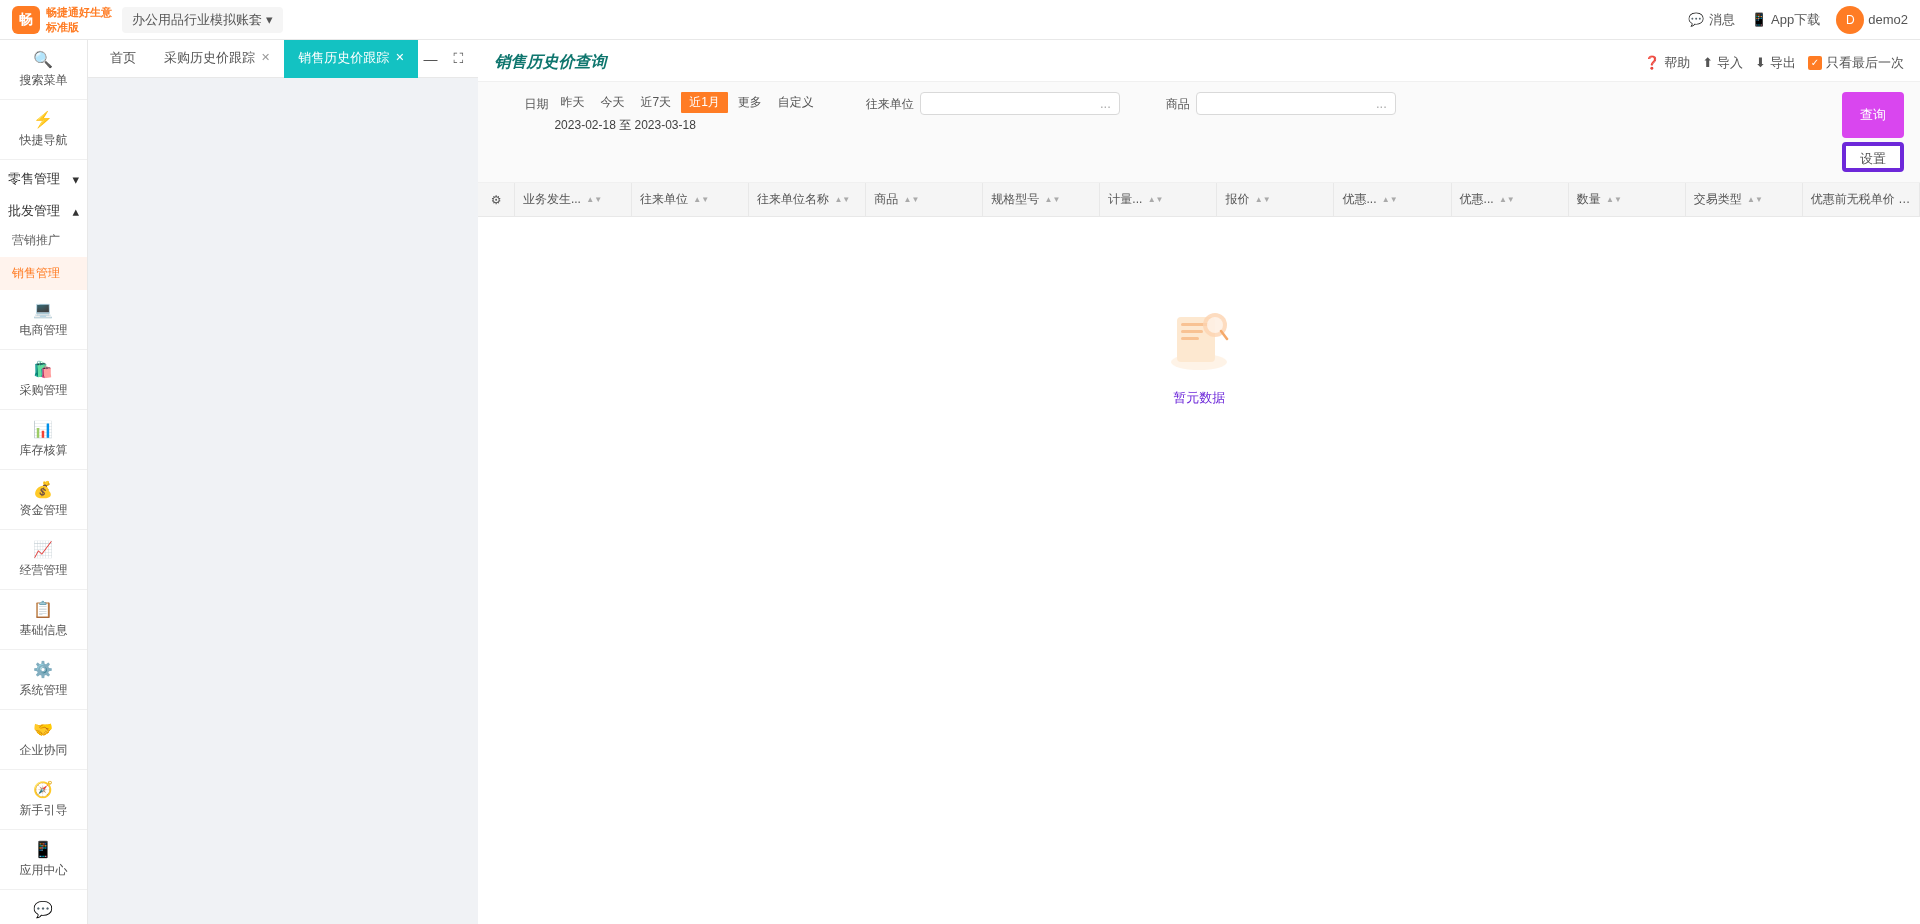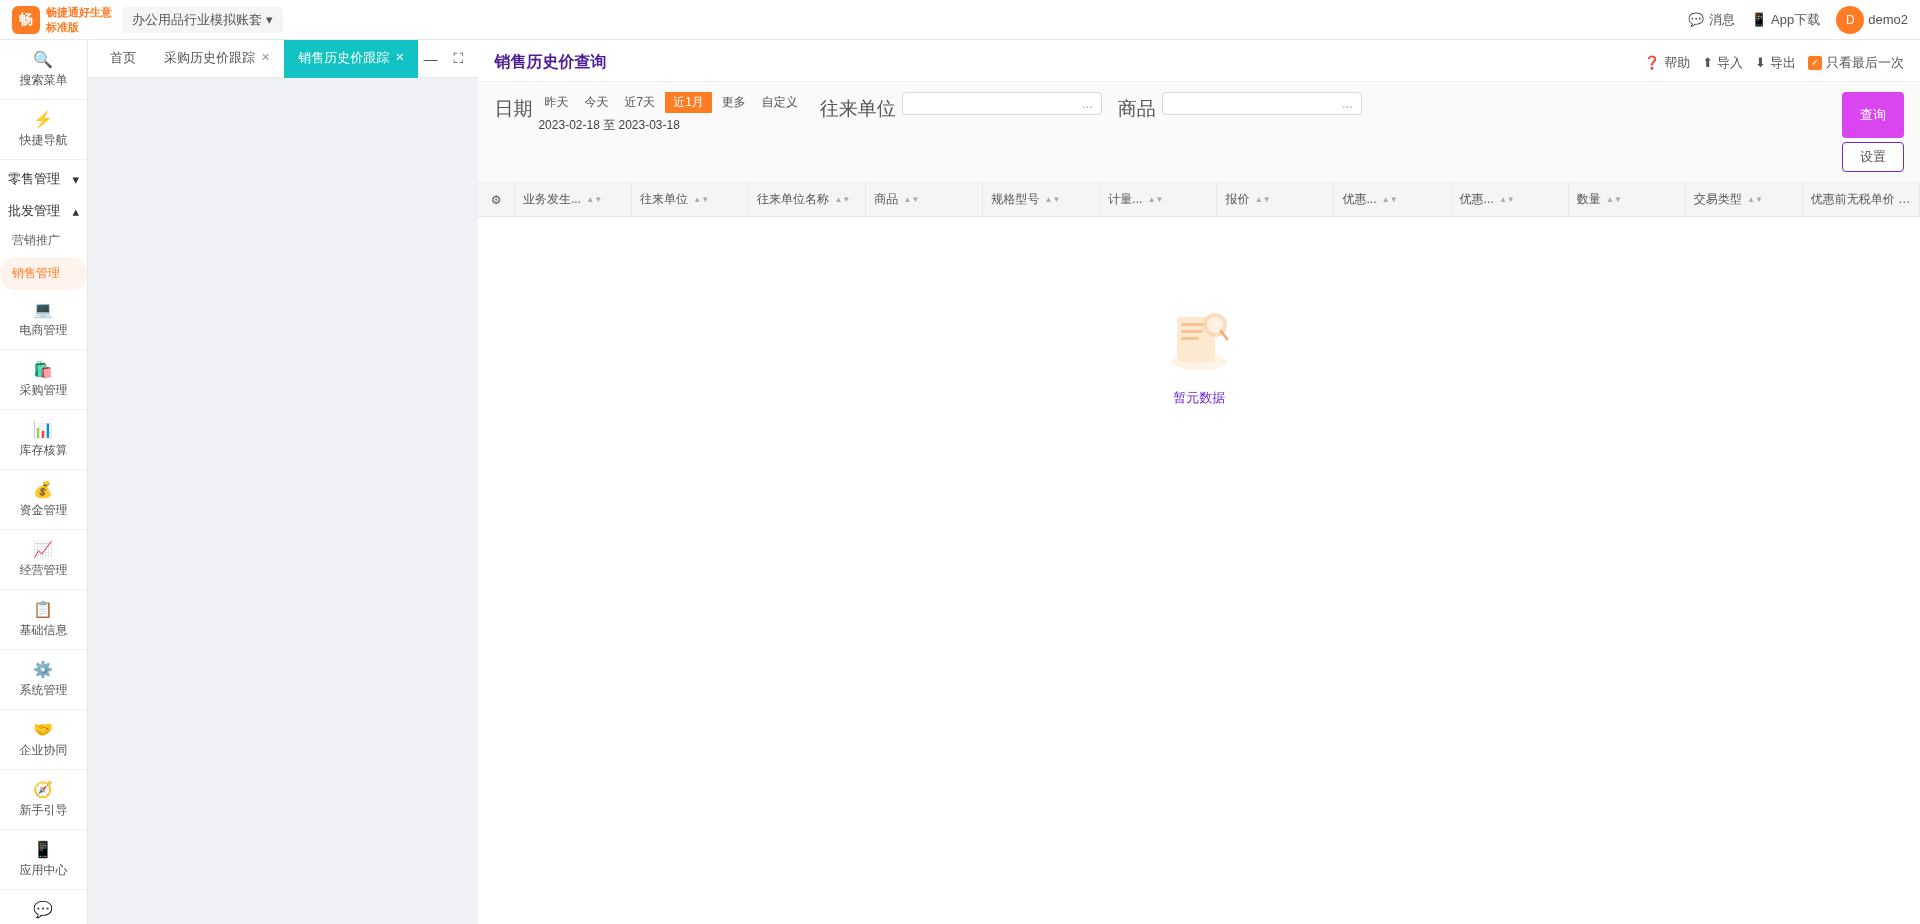--- a/index.html
+++ b/index.html
@@ -123,21 +123,21 @@
     }
     .sidebar-sub-item {
       padding: 8px 12px;
       font-size: 12px;
       color: #666;
       cursor: pointer;
       display: flex;
       align-items: center;
       gap: 4px;
     }
-    .sidebar-sub-item.active { color: #ff7c24; background: #fff3ed; border-radius: 15px; }
+    .sidebar-sub-item.active { color: #ff7c24; background: #fff3ed; }
 
     
     .content-area {
       flex: 1;
       display: flex;
       flex-direction: row;
       overflow: hidden;
     }
 
     
@@ -203,21 +203,22 @@
     .page-header {
       padding: 12px 16px 8px;
       border-bottom: 1px solid #f0f0f0;
       display: flex;
       align-items: center;
       justify-content: space-between;
     }
     .page-title {
       font-size: 16px;
       font-weight: bold;
-      color: #4c1d95;
+      color: #0f766e;
+      font-style: italic;
     }
     .page-header-actions {
       display: flex;
       align-items: center;
       gap: 12px;
     }
     .header-action-btn {
       display: flex;
       align-items: center;
       gap: 4px;
@@ -253,24 +254,25 @@
       gap: 16px;
       background: #fafafa;
       border-bottom: 1px solid #f0f0f0;
     }
     .filter-group {
       display: flex;
       align-items: flex-start;
       gap: 6px;
     }
     .filter-label {
-      font-size: 19px;
+      font-size: 12px;
       color: #555;
       white-space: nowrap;
       padding-top: 4px;
+      margin-left: 30px;
     }
     .filter-date-btns {
       display: flex;
       flex-direction: column;
       gap: 4px;
     }
     .date-shortcuts {
       display: flex;
       align-items: center;
       gap: 4px;
@@ -317,21 +319,21 @@
       border: none;
       border-radius: 4px;
       padding: 5px 18px;
       font-size: 13px;
       cursor: pointer;
       height: 46px;
     }
     .settings-btn {
       background: #fff;
       color: #555;
-      border: 1px solid #6d28d9;
+      border: 4px solid #6d28d9;
       border-radius: 4px;
       padding: 4px 14px;
       font-size: 13px;
       cursor: pointer;
       height: 30px;
     }
     .btn-col {
       display: flex;
       flex-direction: column;
       gap: 4px;

